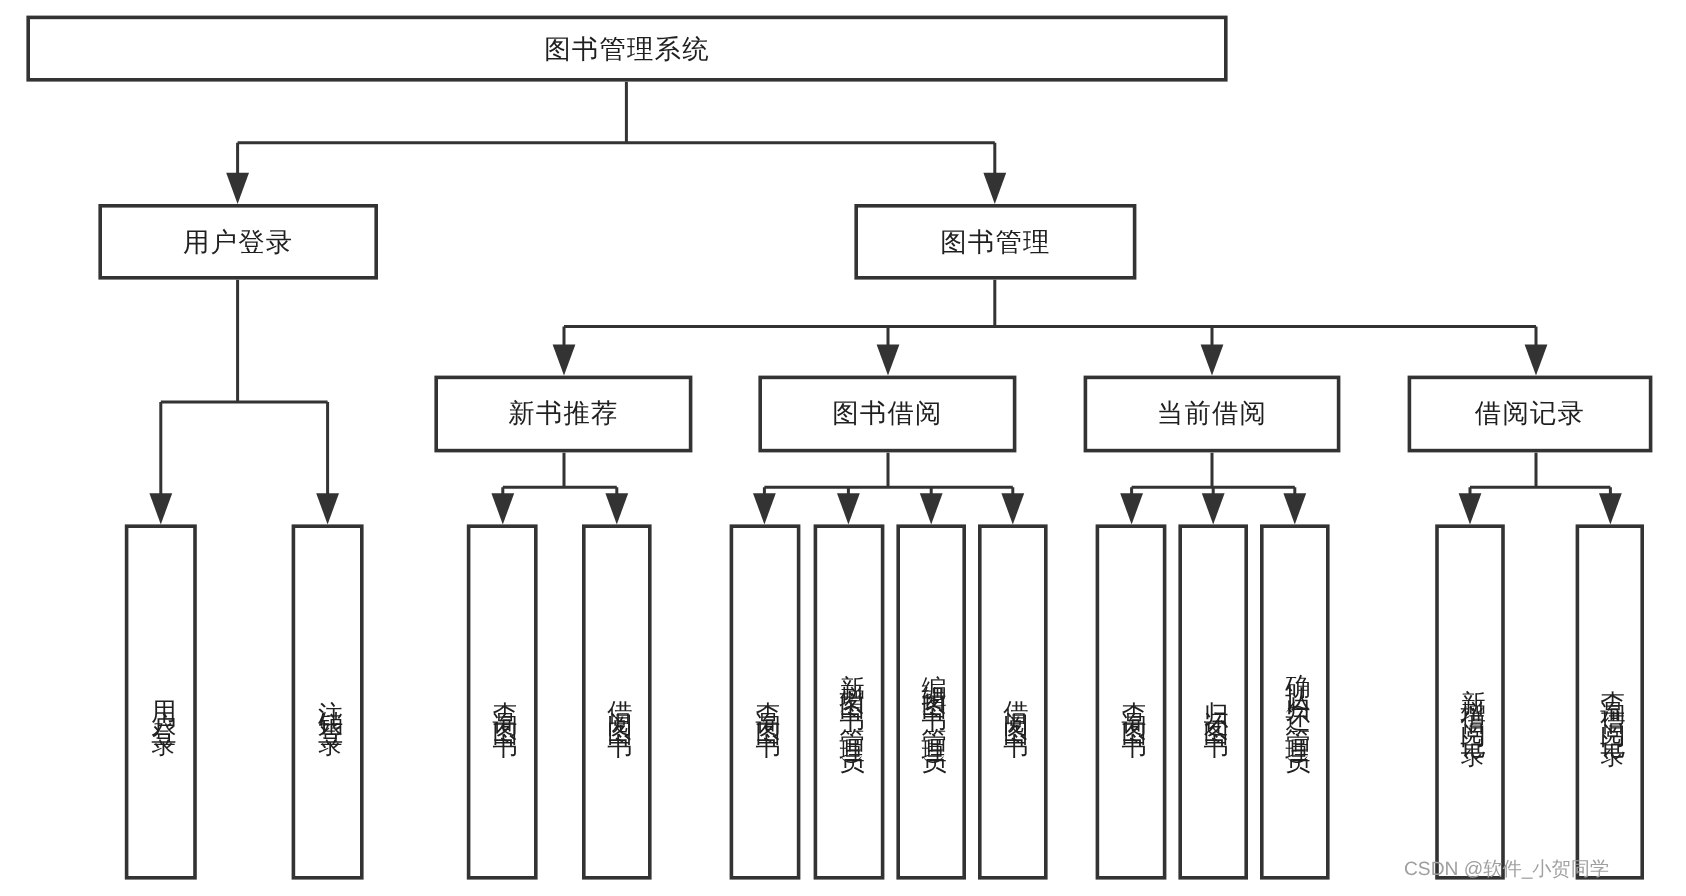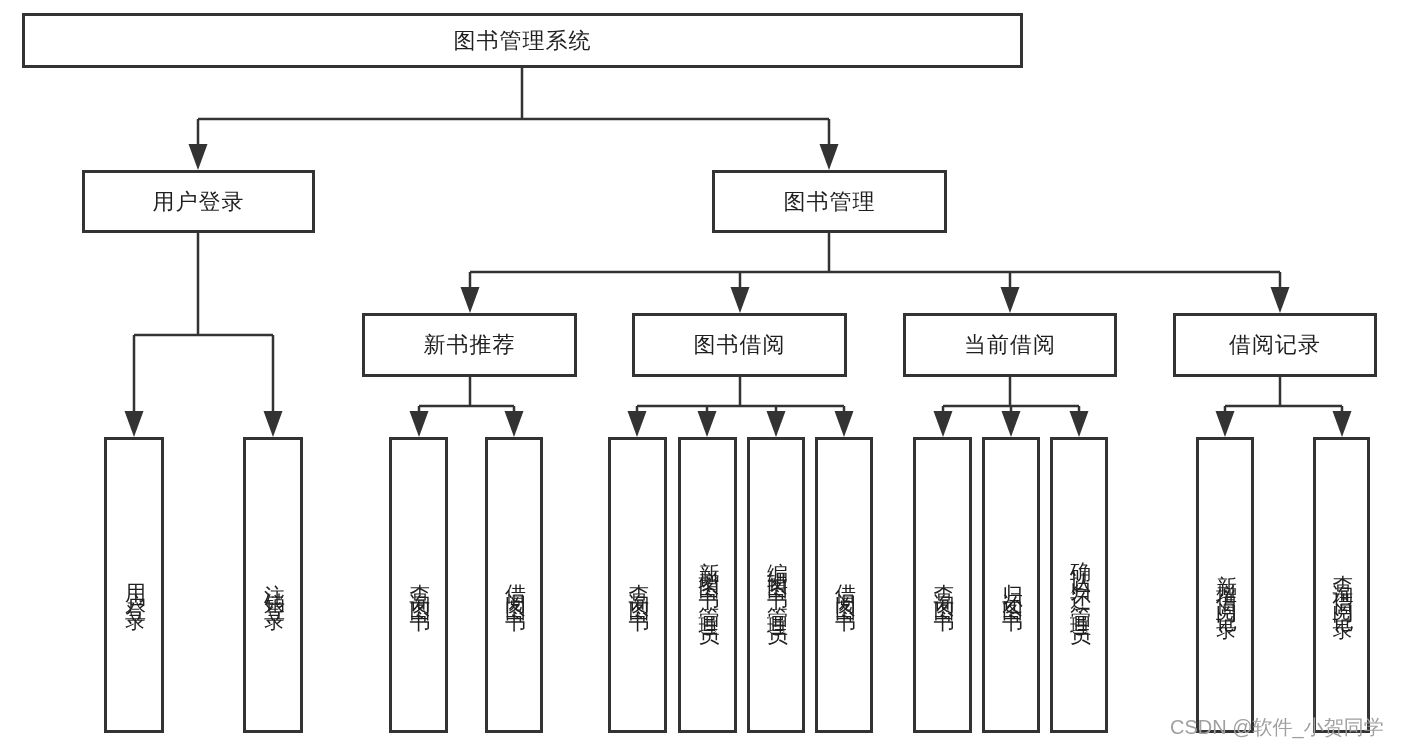--- a/index.html
+++ b/index.html
@@ -34,21 +34,21 @@
     color:var(--text);
   }
   svg.connectors{position:absolute;left:0;top:0;z-index:0;}
   svg.connectors path{stroke:var(--line);stroke-width:2.5;fill:none;}
   svg.connectors polygon{fill:var(--line);stroke:none;}
   .box{z-index:1;font-family:Liberation Mono, monospace;}
   .watermark{
     position:absolute;
     left:1170px;top:714px;
     z-index:2;
-    font-size:20px;
+    font-size:16px;
     color:var(--watermark);
     white-space:nowrap;
     pointer-events:none;
   }
 </style>
 </head>
 <body>
 
 <div class="canvas">
 

